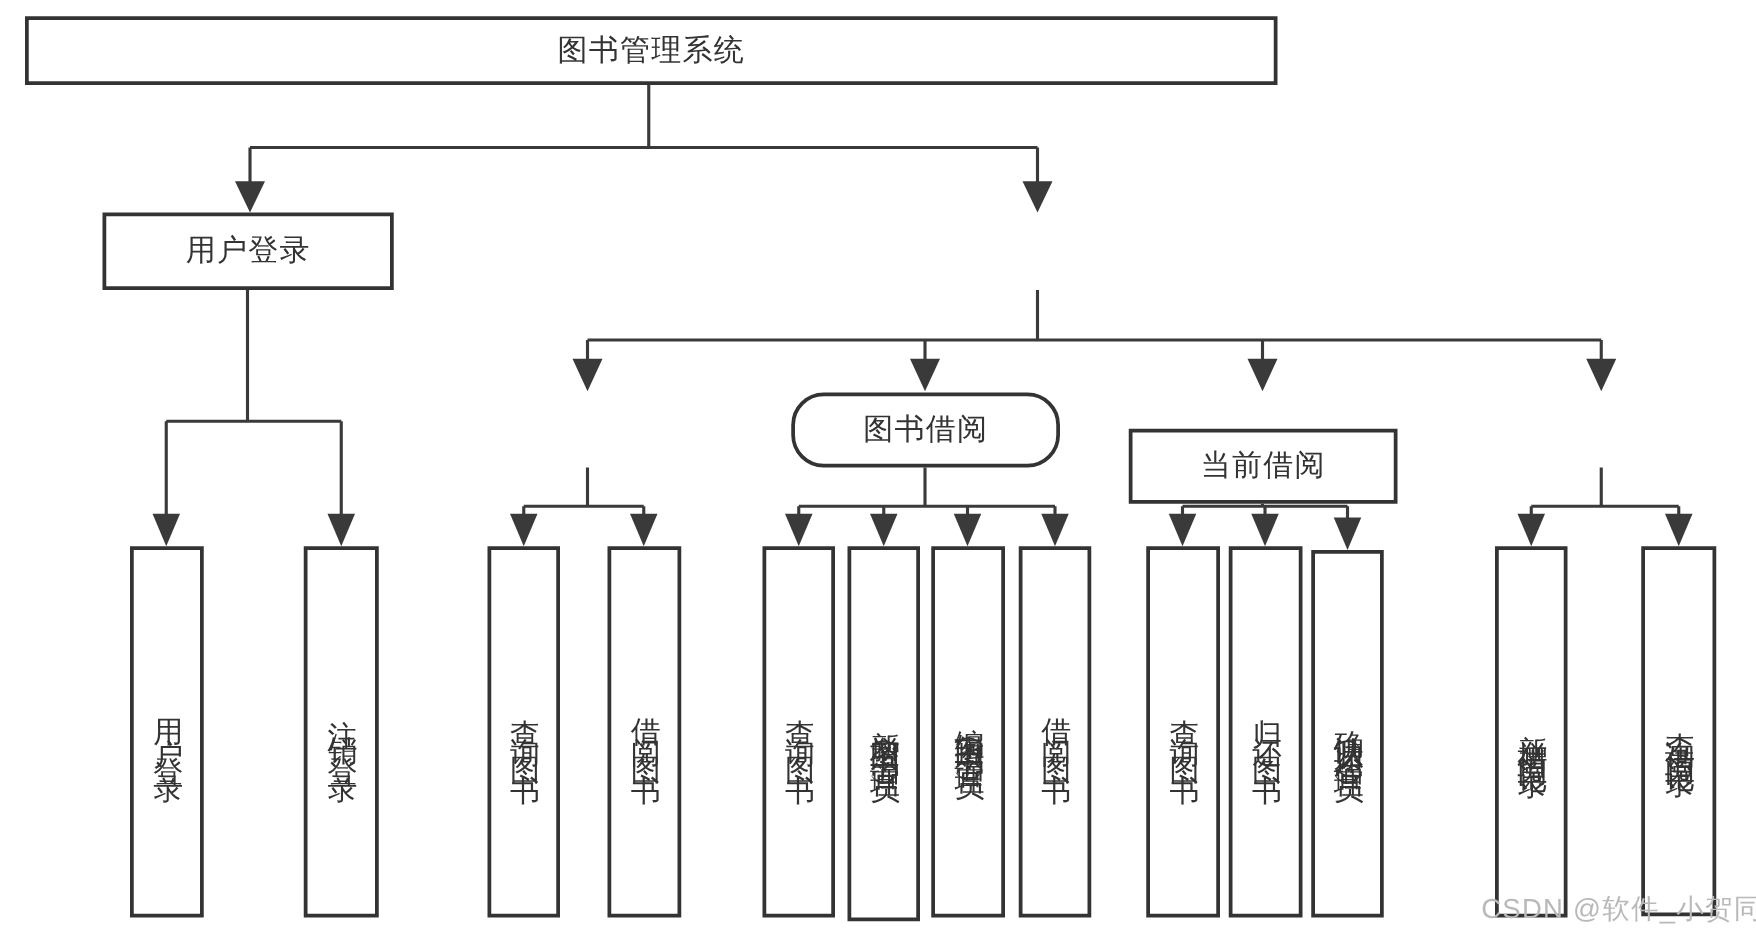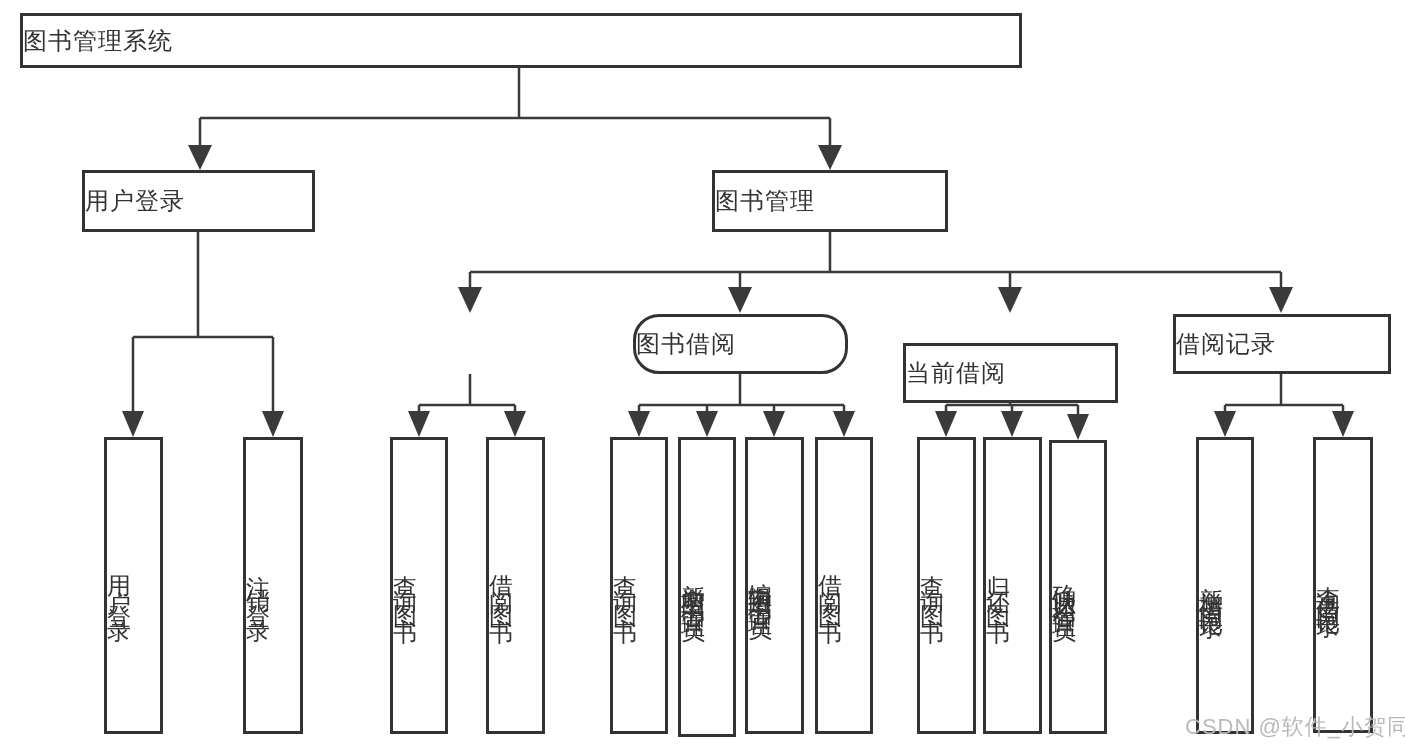--- a/index.html
+++ b/index.html
@@ -4,21 +4,21 @@
 <style>
   html,body{margin:0;padding:0;background:#ffffff;}
   .canvas{
     position:relative;width:1405px;height:747px;background:#ffffff;
     font-family:"Liberation Sans","DejaVu Sans",sans-serif;overflow:hidden;
   }
   .connectors{position:absolute;left:0;top:0;z-index:1;}
   .box{
     position:absolute;box-sizing:border-box;background:#ffffff;
     border:3px solid #333333;color:#333333;
-    display:flex;align-items:center;justify-content:flex-start;
+    display:flex;align-items:center;justify-content:center;
     z-index:2;font-size:24px;line-height:1;white-space:nowrap;
   }
   .hlabel{letter-spacing:1px;}
   .vtext{
     writing-mode:vertical-rl;line-height:1;display:block;
   }
   .vs{letter-spacing:15px;}
   .vm{letter-spacing:6px;}
   .vl{letter-spacing:5px;}
   .watermark{
@@ -67,32 +67,26 @@
     <polygon points="1343,437 1332,411 1354,411" fill="#3a3a3a" stroke="none"></polygon>
   </svg>
 
   <div class="box" style="left:20px;top:13px;width:1002px;height:55px;">
     <span class="hlabel">图书管理系统</span>
   </div>
 
   <div class="box" style="left:82px;top:170px;width:233px;height:62px;">
     <span class="hlabel">用户登录</span>
   </div>
-  <div class="box" style="left:712px;top:170px;width:236px;height:62px;">
-    <span class="hlabel">图书管理</span>
-  </div>
 
   <div class="box" style="left:633px;top:314px;width:215px;height:60px;border-radius:26px;">
     <span class="hlabel">图书借阅</span>
   </div>
   <div class="box" style="left:903px;top:314px;width:215px;height:60px;margin-top:29px;">
     <span class="hlabel">当前借阅</span>
-  </div>
-  <div class="box" style="left:1173px;top:314px;width:218px;height:60px;">
-    <span class="hlabel">借阅记录</span>
   </div>
 
   <div class="box" style="left:104px;top:437px;width:59px;height:297px;">
     <span class="vtext vs">用户登录</span>
   </div>
   <div class="box" style="left:243px;top:437px;width:60px;height:297px;">
     <span class="vtext vs">注销登录</span>
   </div>
 
   <div class="box" style="left:390px;top:437px;width:58px;height:297px;">

